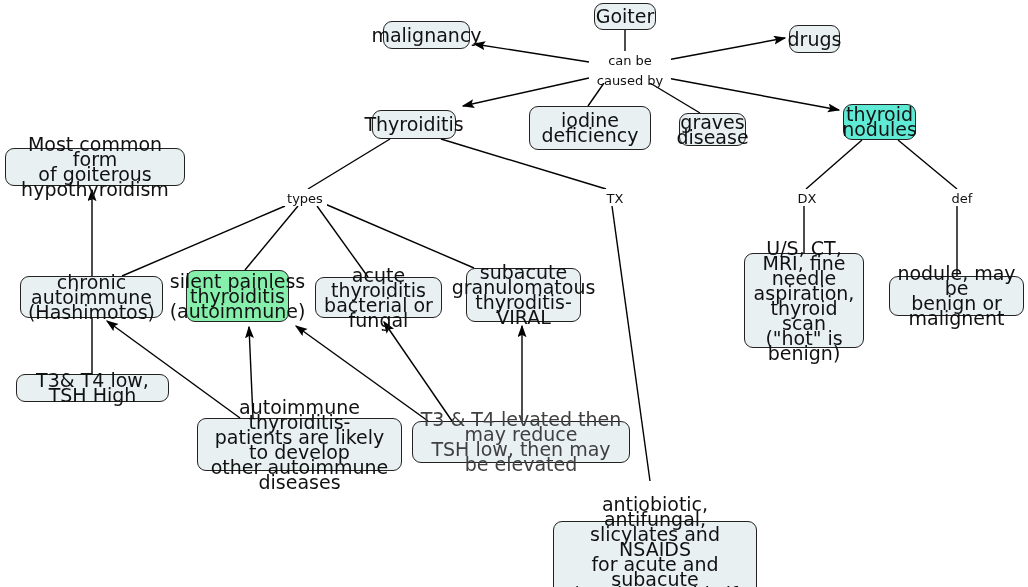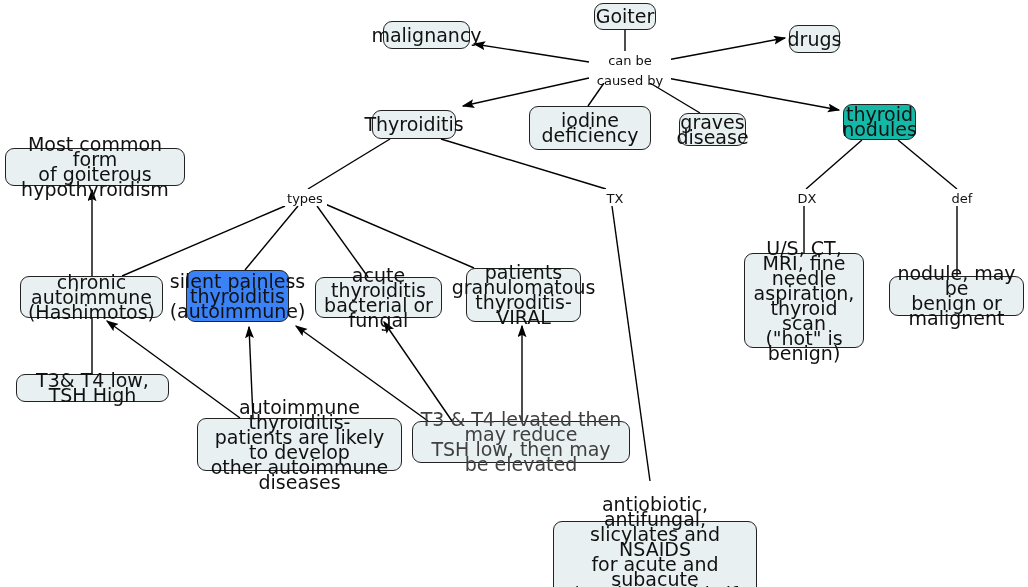--- a/index.html
+++ b/index.html
@@ -94,32 +94,32 @@
       </g>
   </svg>
   <div id="node-layer">
       <div class="node" style="left: 594px; top: 3px; width: 62px; height: 27px; background: rgb(232, 240, 242); border-color: rgb(34, 34, 34); color: rgb(17, 17, 17);">Goiter</div>
       <div class="node" style="left: 383px; top: 21px; width: 87px; height: 28px; background: rgb(232, 240, 242); border-color: rgb(34, 34, 34); color: rgb(17, 17, 17);">malignancy</div>
       <div class="node" style="left: 789px; top: 25px; width: 51px; height: 28px; background: rgb(232, 240, 242); border-color: rgb(34, 34, 34); color: rgb(17, 17, 17);">drugs</div>
       <div class="node" style="left: 372px; top: 110px; width: 84px; height: 29px; background: rgb(232, 240, 242); border-color: rgb(34, 34, 34); color: rgb(17, 17, 17);">Thyroiditis</div>
       <div class="node" style="left: 529px; top: 106px; width: 122px; height: 44px; background: rgb(232, 240, 242); border-color: rgb(34, 34, 34); color: rgb(17, 17, 17);">iodine deficiency</div>
       <div class="node" style="left: 679px; top: 113px; width: 67px; height: 33px; background: rgb(232, 240, 242); border-color: rgb(34, 34, 34); color: rgb(17, 17, 17);">graves
 disease</div>
-      <div class="node" style="left: 843px; top: 104px; width: 73px; height: 36px; background: #14b8a6; border-color: rgb(34, 34, 34); color: rgb(17, 17, 17);">thyroid
+      <div class="node" style="left: 843px; top: 104px; width: 73px; height: 36px; background: #5eead4; border-color: rgb(34, 34, 34); color: rgb(17, 17, 17);">thyroid
 nodules</div>
       <div class="node" style="left: 5px; top: 148px; width: 180px; height: 38px; background: rgb(232, 240, 242); border-color: rgb(34, 34, 34); color: rgb(17, 17, 17);">Most common form
 of goiterous hypothyroidism</div>
       <div class="node" style="left: 20px; top: 276px; width: 143px; height: 42px; background: rgb(232, 240, 242); border-color: rgb(34, 34, 34); color: rgb(17, 17, 17);">chronic autoimmune
 (Hashimotos)</div>
-      <div class="node" style="left: 186px; top: 270px; width: 103px; height: 52px; background: #3b82f6; border-color: rgb(34, 34, 34); color: rgb(17, 17, 17);">silent painless
+      <div class="node" style="left: 186px; top: 270px; width: 103px; height: 52px; background: #86efac; border-color: rgb(34, 34, 34); color: rgb(17, 17, 17);">silent painless
 thyroiditis
 (autoimmune)</div>
       <div class="node" style="left: 315px; top: 277px; width: 127px; height: 41px; background: rgb(232, 240, 242); border-color: rgb(34, 34, 34); color: rgb(17, 17, 17);">acute thyroiditis
 bacterial or fungal</div>
-      <div class="node" style="left: 466px; top: 268px; width: 115px; height: 54px; background: rgb(232, 240, 242); border-color: rgb(34, 34, 34); color: rgb(17, 17, 17);">patients
+      <div class="node" style="left: 466px; top: 268px; width: 115px; height: 54px; background: rgb(232, 240, 242); border-color: rgb(34, 34, 34); color: rgb(17, 17, 17);">subacute
 granulomatous
 thyroditis-VIRAL</div>
       <div class="node" style="left: 744px; top: 253px; width: 120px; height: 95px; background: rgb(232, 240, 242); border-color: rgb(34, 34, 34); color: rgb(17, 17, 17);">U/S, CT,
 MRI, fine
 needle aspiration,
 thyroid scan
 ("hot" is benign)</div>
       <div class="node" style="left: 889px; top: 276px; width: 135px; height: 40px; background: rgb(232, 240, 242); border-color: rgb(34, 34, 34); color: rgb(17, 17, 17);">nodule, may be
 benign or malignent</div>
       <div class="node" style="left: 16px; top: 374px; width: 153px; height: 28px; background: rgb(232, 240, 242); border-color: rgb(34, 34, 34); color: rgb(17, 17, 17);">T3&amp; T4 low, TSH High</div>

